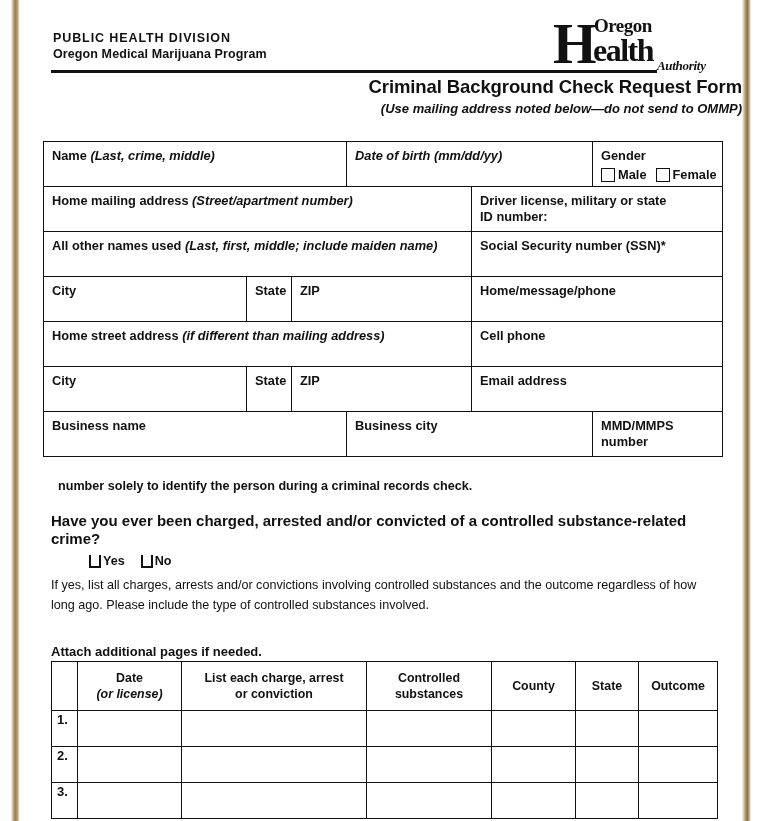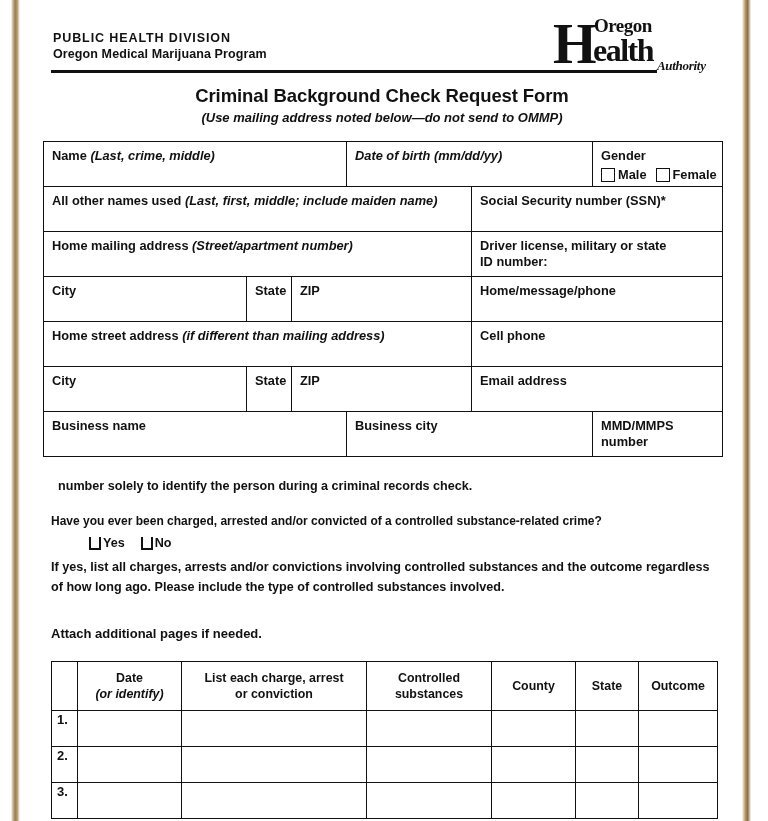--- a/index.html
+++ b/index.html
@@ -121,22 +121,22 @@
     font-family: "Liberation Serif", serif;
     font-size: 13px;
     font-weight: bold;
     font-style: italic;
     line-height: 13px;
     letter-spacing: -0.3px;
   }
 
   
   .title-block {
-    text-align: center;
-    margin-top: 13px;
+    text-align: right;
+    margin-top: 4px;
   }
   .form-title {
     font-size: 18.5px;
     font-weight: bold;
     letter-spacing: -0.1px;
     line-height: 22px;
   }
   .form-subtitle {
     font-size: 13px;
     font-weight: bold;
@@ -199,21 +199,21 @@
     top: 476px;
     width: 665px;
   }
   .p-ssn {
     font-size: 12.6px;
     font-weight: bold;
     line-height: 20px;
   }
   .p-ssn .indent2 { display: block; padding-left: 7px; }
   .p-question {
-    font-size: 12px;
+    font-size: 15px;
     font-weight: bold;
     line-height: 18px;
     margin-top: 16px;
   }
   .yesno-row {
     margin-top: 6px;
     padding-left: 38px;
     display: flex;
     align-items: flex-end;
     gap: 16px;
@@ -243,21 +243,21 @@
   .chk-broken span {
     position: absolute;
     left: 0;
     right: 0;
     bottom: 0;
     height: 1.8px;
     background: #111111;
   }
   .p-ifyes {
     font-size: 12.6px;
-    font-weight: bold;
+    font-weight: normal;
     line-height: 20px;
     margin-top: 7px;
   }
   .p-attach {
     font-size: 13px;
     font-weight: bold;
     line-height: 18px;
     margin-top: 28px;
   }
 
@@ -353,34 +353,34 @@
           <span class="chk-pair">
             <span class="chk"></span>
             <span class="chk-label">Female</span>
           </span>
         </div>
       </td>
     </tr>
 
     <tr>
       <td class="tall2" colspan="4">
-        <span>All other names used </span><i>(Last, first, middle;  include  maiden  name)</i>
-      </td>
-      <td class="tall2" colspan="2">
-        <span>Social Security number (SSN)*</span>
-      </td>
-    </tr>
-
-    <tr>
-      <td class="tall2" colspan="4">
         <span>Home mailing address </span><i>(Street/apartment number)</i>
       </td>
       <td class="tall2 cell-2line" colspan="2">
         <span>Driver license, military or state</span><br>
         <span>ID number:</span>
+      </td>
+    </tr>
+
+    <tr>
+      <td class="tall2" colspan="4">
+        <span>All other names used </span><i>(Last, first, middle;  include  maiden  name)</i>
+      </td>
+      <td class="tall2" colspan="2">
+        <span>Social Security number (SSN)*</span>
       </td>
     </tr>
 
     <tr>
       <td class="tall">
         <span>City</span>
       </td>
       <td class="tall">
         <span>State</span>
       </td>
@@ -468,21 +468,21 @@
       <col style="width:125px">
       <col style="width:84px">
       <col style="width:63px">
       <col style="width:79px">
     </colgroup>
     <tbody>
         <tr>
       <th></th>
       <th>
         <span>Date</span>
-        <span class="sub">(or identify)</span>
+        <span class="sub">(or license)</span>
       </th>
       <th>
         <span>List each charge, arrest</span><br>
         <span>or conviction</span>
       </th>
       <th>
         <span>Controlled</span><br>
         <span>substances</span>
       </th>
       <th>County</th>

